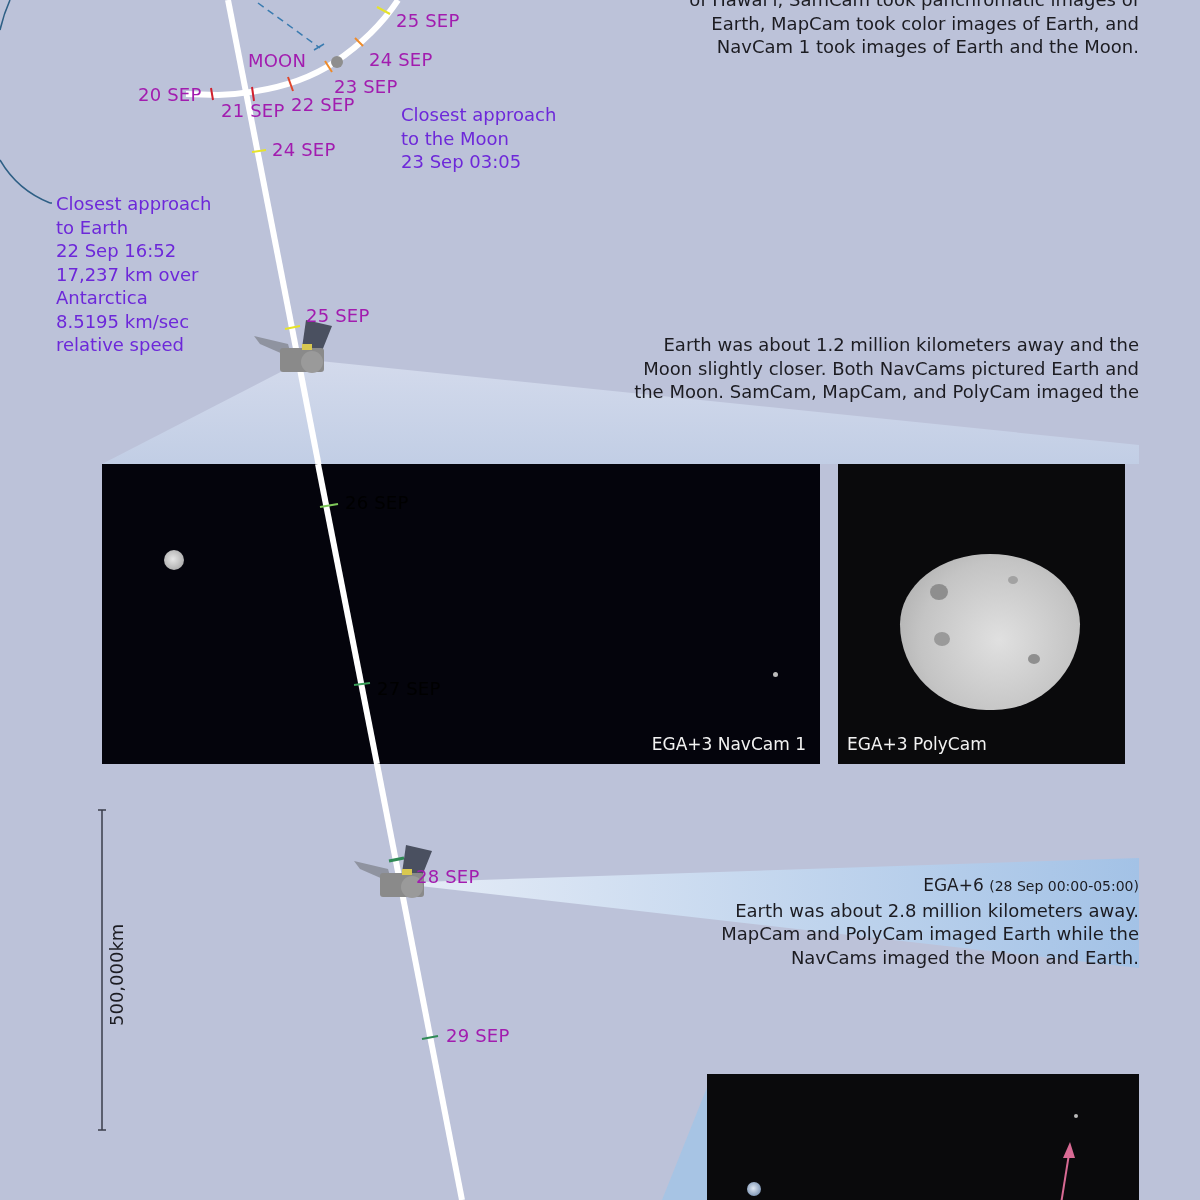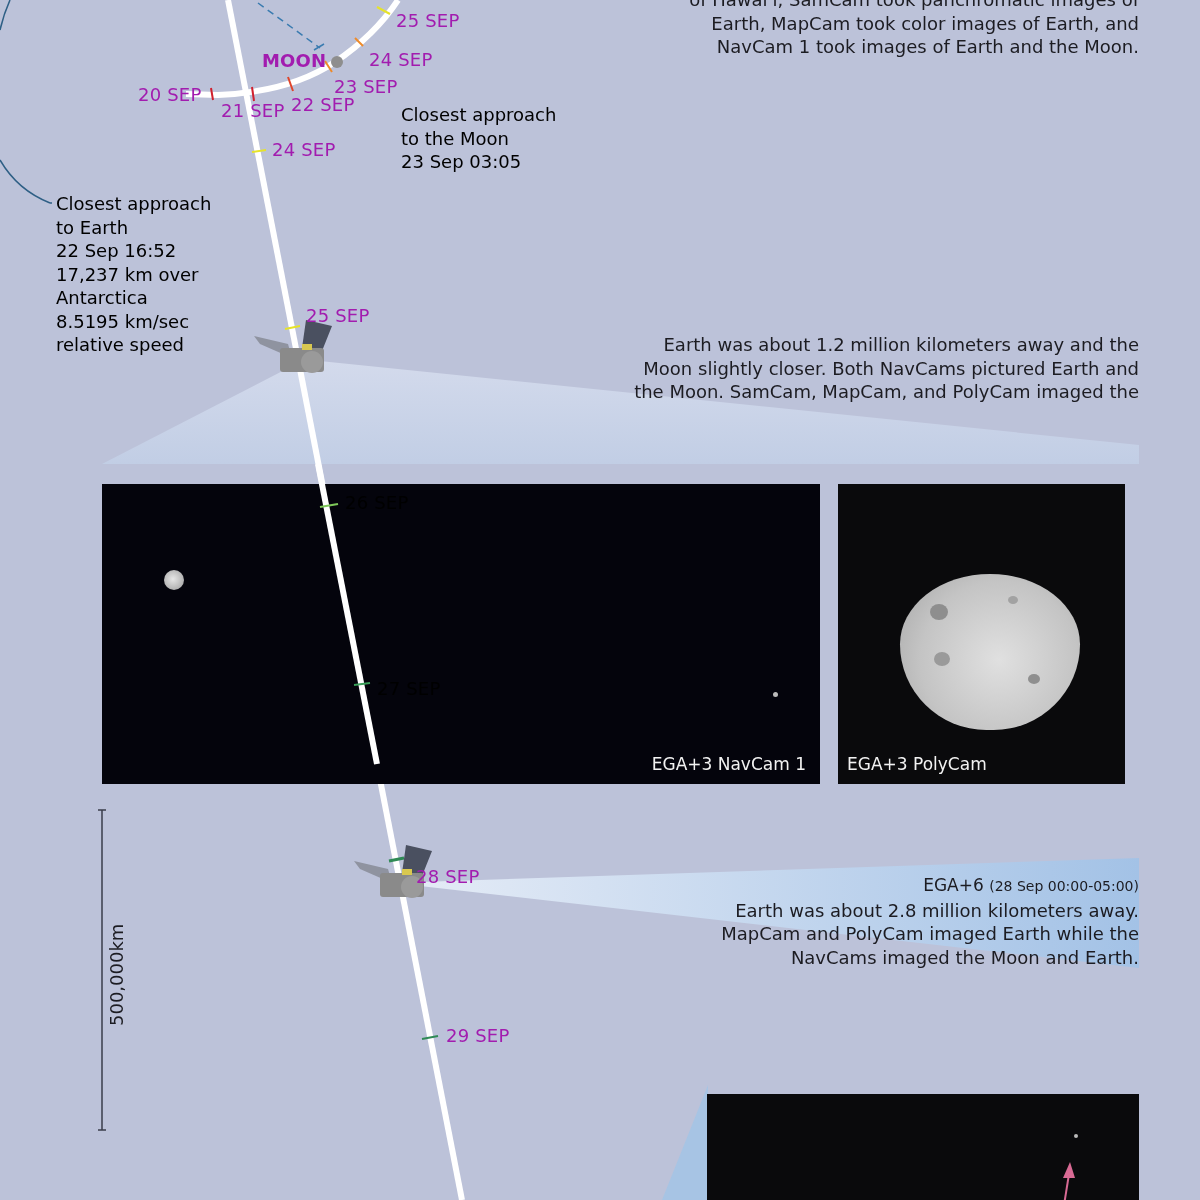--- a/index.html
+++ b/index.html
@@ -1,24 +1,24 @@
 <!DOCTYPE html>
 <html><head>
 <meta charset="utf-8">
 <style>
   html,body{margin:0;padding:0;}
   body{width:1200px;height:1200px;overflow:hidden;background:#bcc2d9;position:relative;font-family:"DejaVu Sans","Liberation Sans",sans-serif;}
   .layer{position:absolute;left:0;top:0;width:1200px;height:1200px;}
   .lbl{position:absolute;font-size:18px;color:#a21caf;white-space:nowrap;letter-spacing:0.2px;}
   .lbl.dim{color:#000000;}
-  .blue{position:absolute;font-size:18px;color:#000000;line-height:23.5px;white-space:nowrap;}
+  .blue{position:absolute;font-size:18px;color:#6d28d9;line-height:23.5px;white-space:nowrap;}
   .desc{position:absolute;right:61px;text-align:right;font-size:18px;color:#1c1c22;line-height:23.6px;white-space:nowrap;}
   .desc .head{font-size:17px;}
   .desc .head small{font-size:14px;}
-  .photo{position:absolute;background:#04040c;margin-top:20px;}
+  .photo{position:absolute;background:#04040c;}
   .photo .cap{position:absolute;bottom:10px;color:#f2f2f2;font-size:17px;white-space:nowrap;}
   .scale-lbl{position:absolute;font-size:18px;color:#1c1c22;transform:rotate(-90deg);transform-origin:left top;white-space:nowrap;}
 </style>
 </head>
 <body>
 
 <svg class="layer" viewBox="0 0 1200 1200" width="1200" height="1200">
   <defs>
     <linearGradient id="beam6" x1="0" y1="0" x2="1" y2="0">
       <stop offset="0" stop-color="#e4ebf6"></stop>
@@ -120,21 +120,21 @@
   <circle cx="60" cy="44" r="11" fill="#9a9a9a"></circle>
   <rect x="50" y="26" width="10" height="6" fill="#d9c850"></rect>
 </svg>
 
 <div class="desc" style="top:-12px;">
   <div>of Hawai'i, SamCam took panchromatic images of</div>
   <div>Earth, MapCam took color images of Earth, and</div>
   <div>NavCam 1 took images of Earth and the Moon.</div>
 </div>
 
-<span class="lbl" style="left:262px;top:50px;font-weight:bold;">MOON</span>
+<span class="lbl" style="left:248px;top:50px;">MOON</span>
 <span class="lbl" style="left:138px;top:84px;">20 SEP</span>
 <span class="lbl" style="left:221px;top:100px;">21 SEP</span>
 <span class="lbl" style="left:291px;top:94px;">22 SEP</span>
 <span class="lbl" style="left:334px;top:76px;">23 SEP</span>
 <span class="lbl" style="left:369px;top:49px;">24 SEP</span>
 <span class="lbl" style="left:396px;top:10px;">25 SEP</span>
 
 <span class="lbl" style="left:272px;top:139px;">24 SEP</span>
 <span class="lbl" style="left:306px;top:305px;">25 SEP</span>
 <span class="lbl dim" style="left:345px;top:492px;">26 SEP</span>

